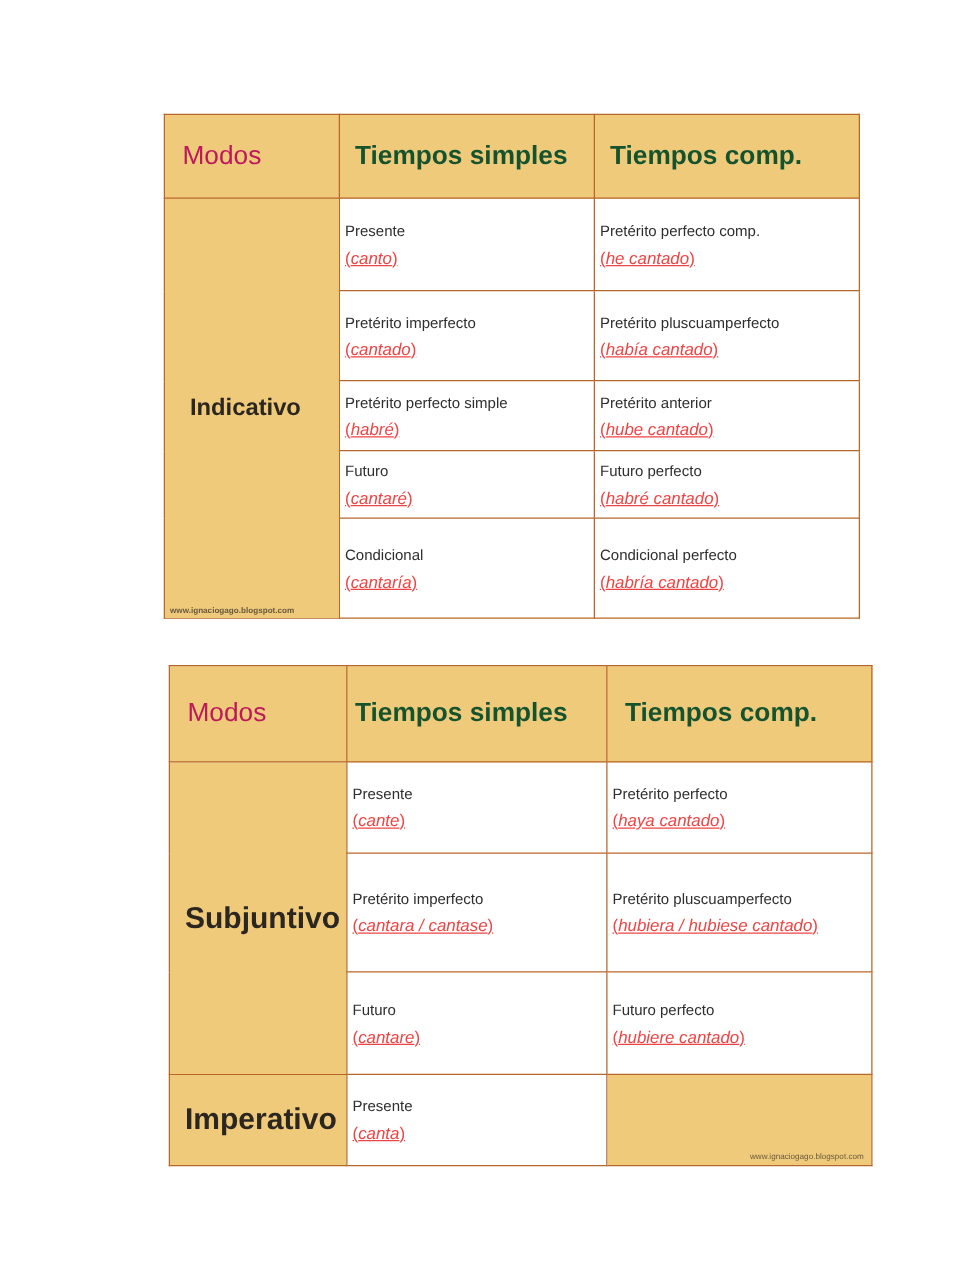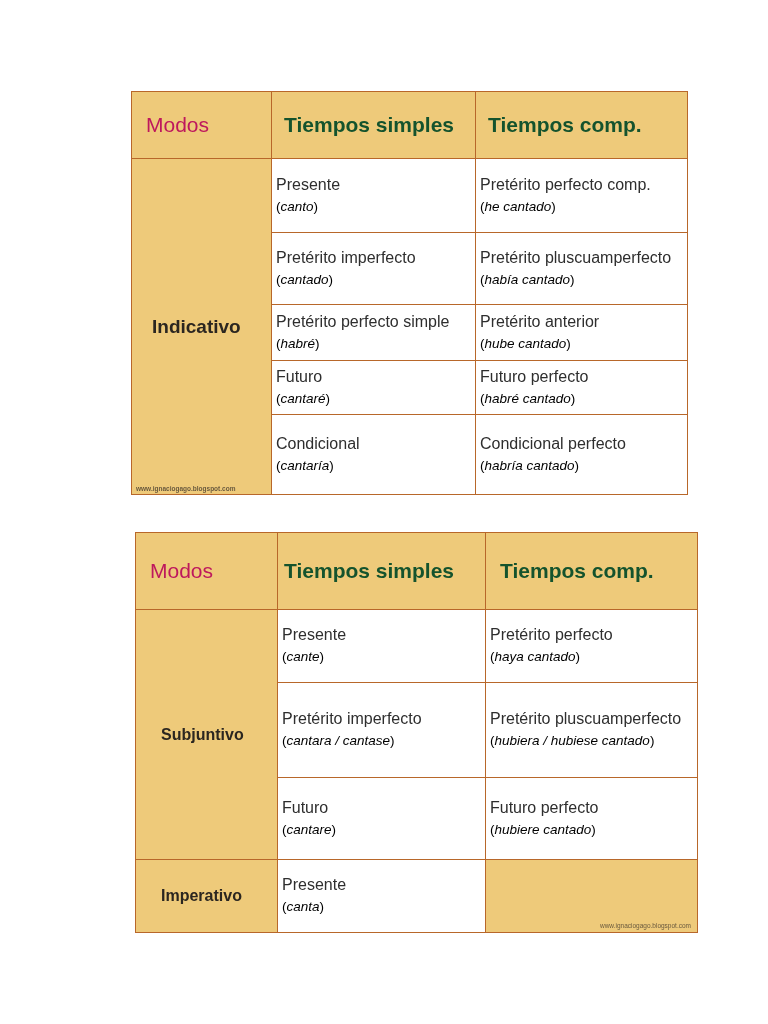--- a/index.html
+++ b/index.html
@@ -39,29 +39,30 @@
       background: #eeca7a;
       font-weight: bold;
       color: #2b2620;
       position: relative;
     }
     .cell {
       background: #ffffff;
     }
     .cell .name {
       display: block;
-      font-size: 16px;
+      font-size: 12px;
       color: #2e2e2e;
       line-height: 22px;
     }
     .cell .form {
       display: block;
       font-size: 13.5px;
-      color: #000000;
+      color: #ef4444;
       line-height: 22px;
+      text-decoration: underline;
     }
     .cell .form i {
       font-style: italic;
     }
     .empty-fill {
       background: #eeca7a;
       position: relative;
     }
     .watermark {
       position: absolute;
@@ -82,21 +83,21 @@
 
     
     #t2 { left: 135px; top: 532px; width: 562px; }
     #t2 .c-mode { width: 142px; }
     #t2 .c-simple { width: 208px; }
     #t2 .c-comp { width: 212px; }
     #t2 th { height: 76px; font-size: 21px; padding-left: 6px; }
     #t2 th.modos { padding-left: 14px; }
     #t2 th.comp { padding-left: 14px; }
     #t2 .cell { padding-left: 4px; }
-    #t2 .mode { font-size: 16px; padding-left: 25px; }
+    #t2 .mode { font-size: 24px; padding-left: 12px; }
   </style>
 </head>
 <body>
 
 <table id="t1" class="verb-table">
   <colgroup>
     <col class="c-mode">
       <col class="c-simple">
       <col class="c-comp">
   </colgroup>

